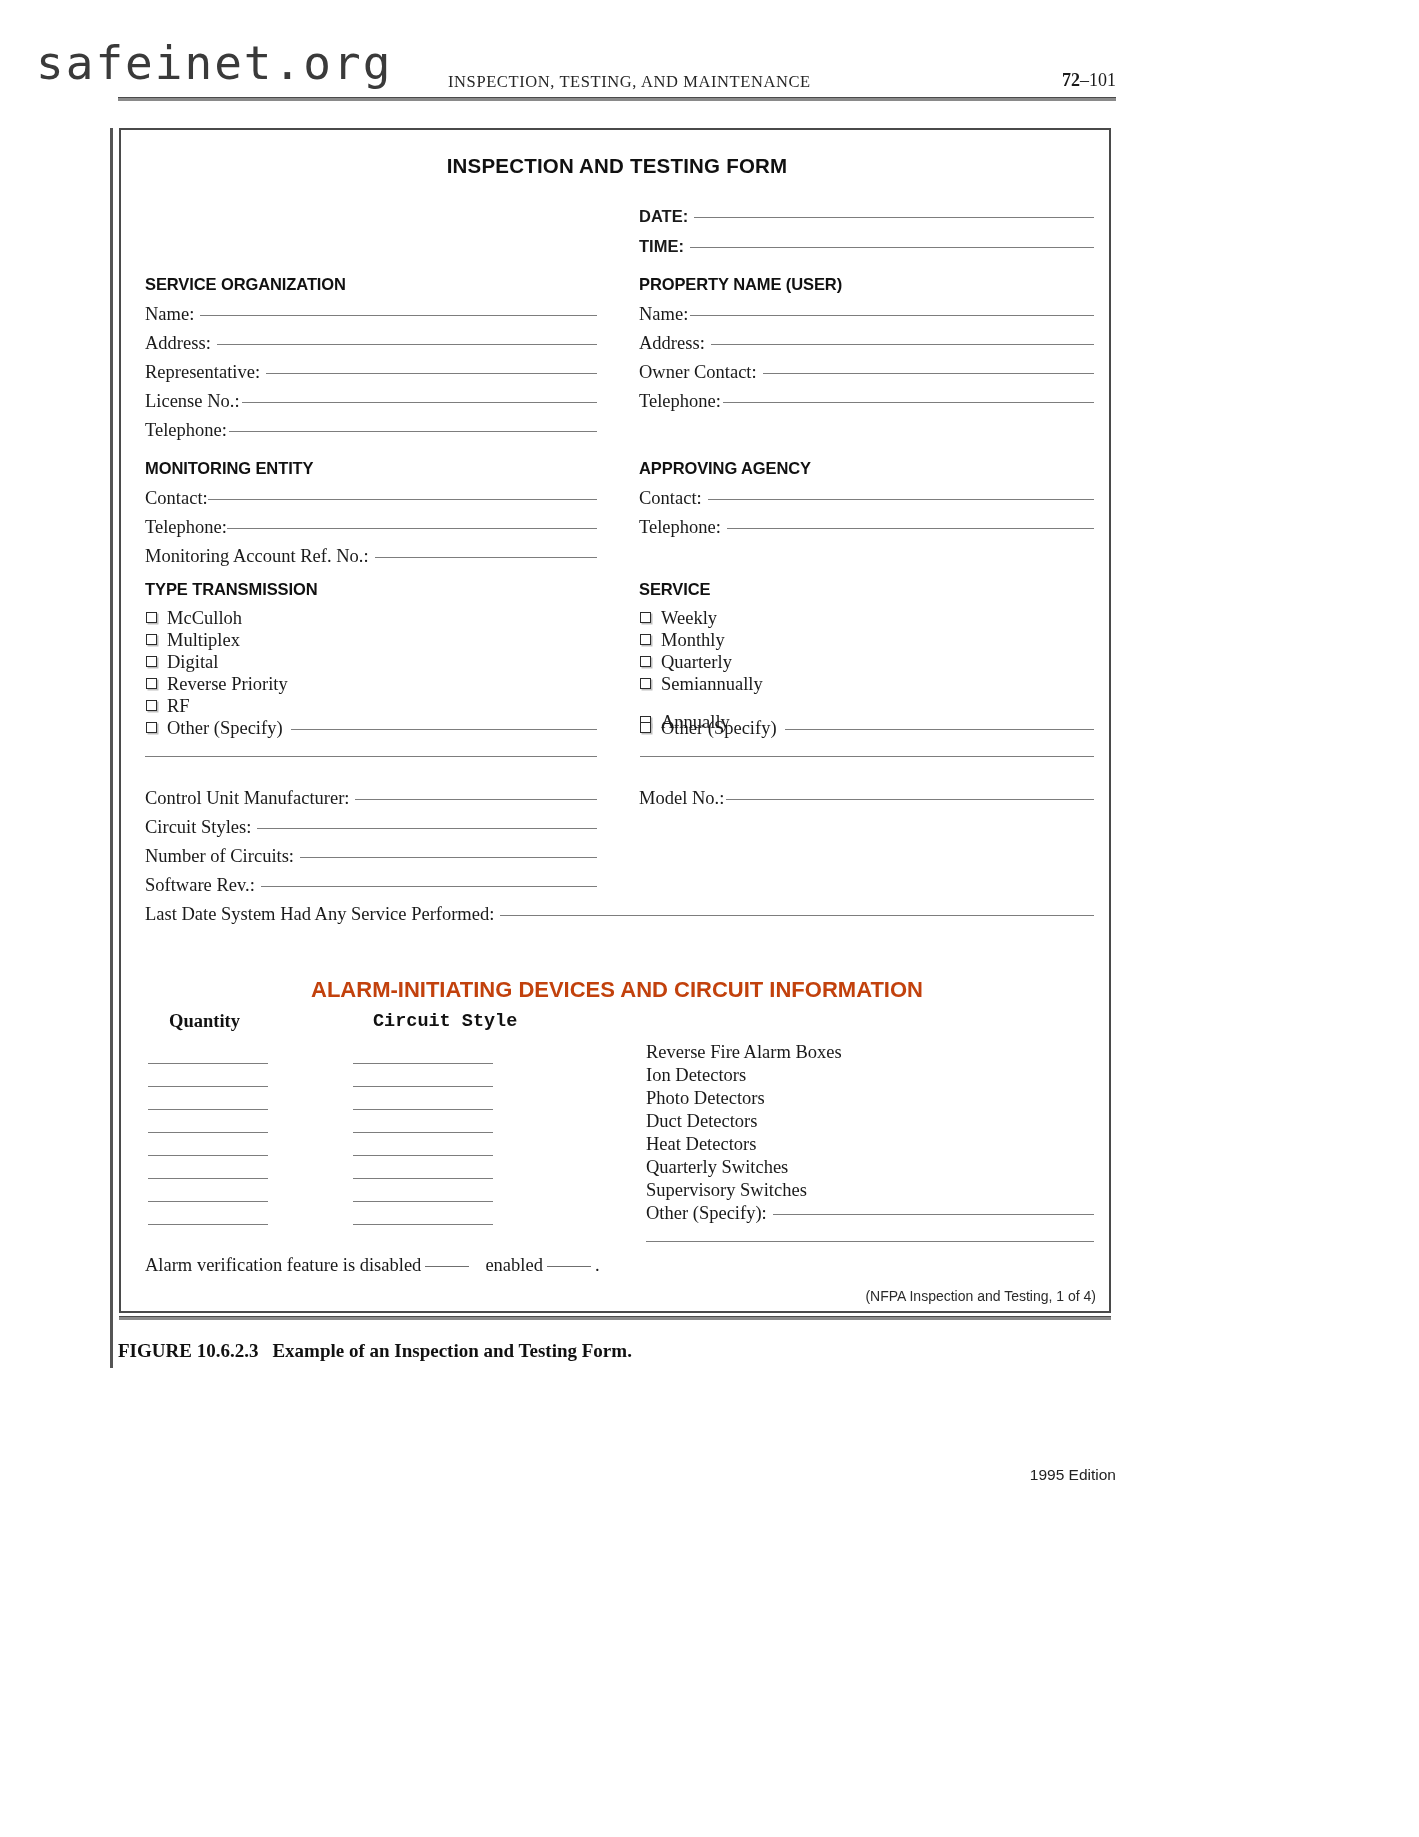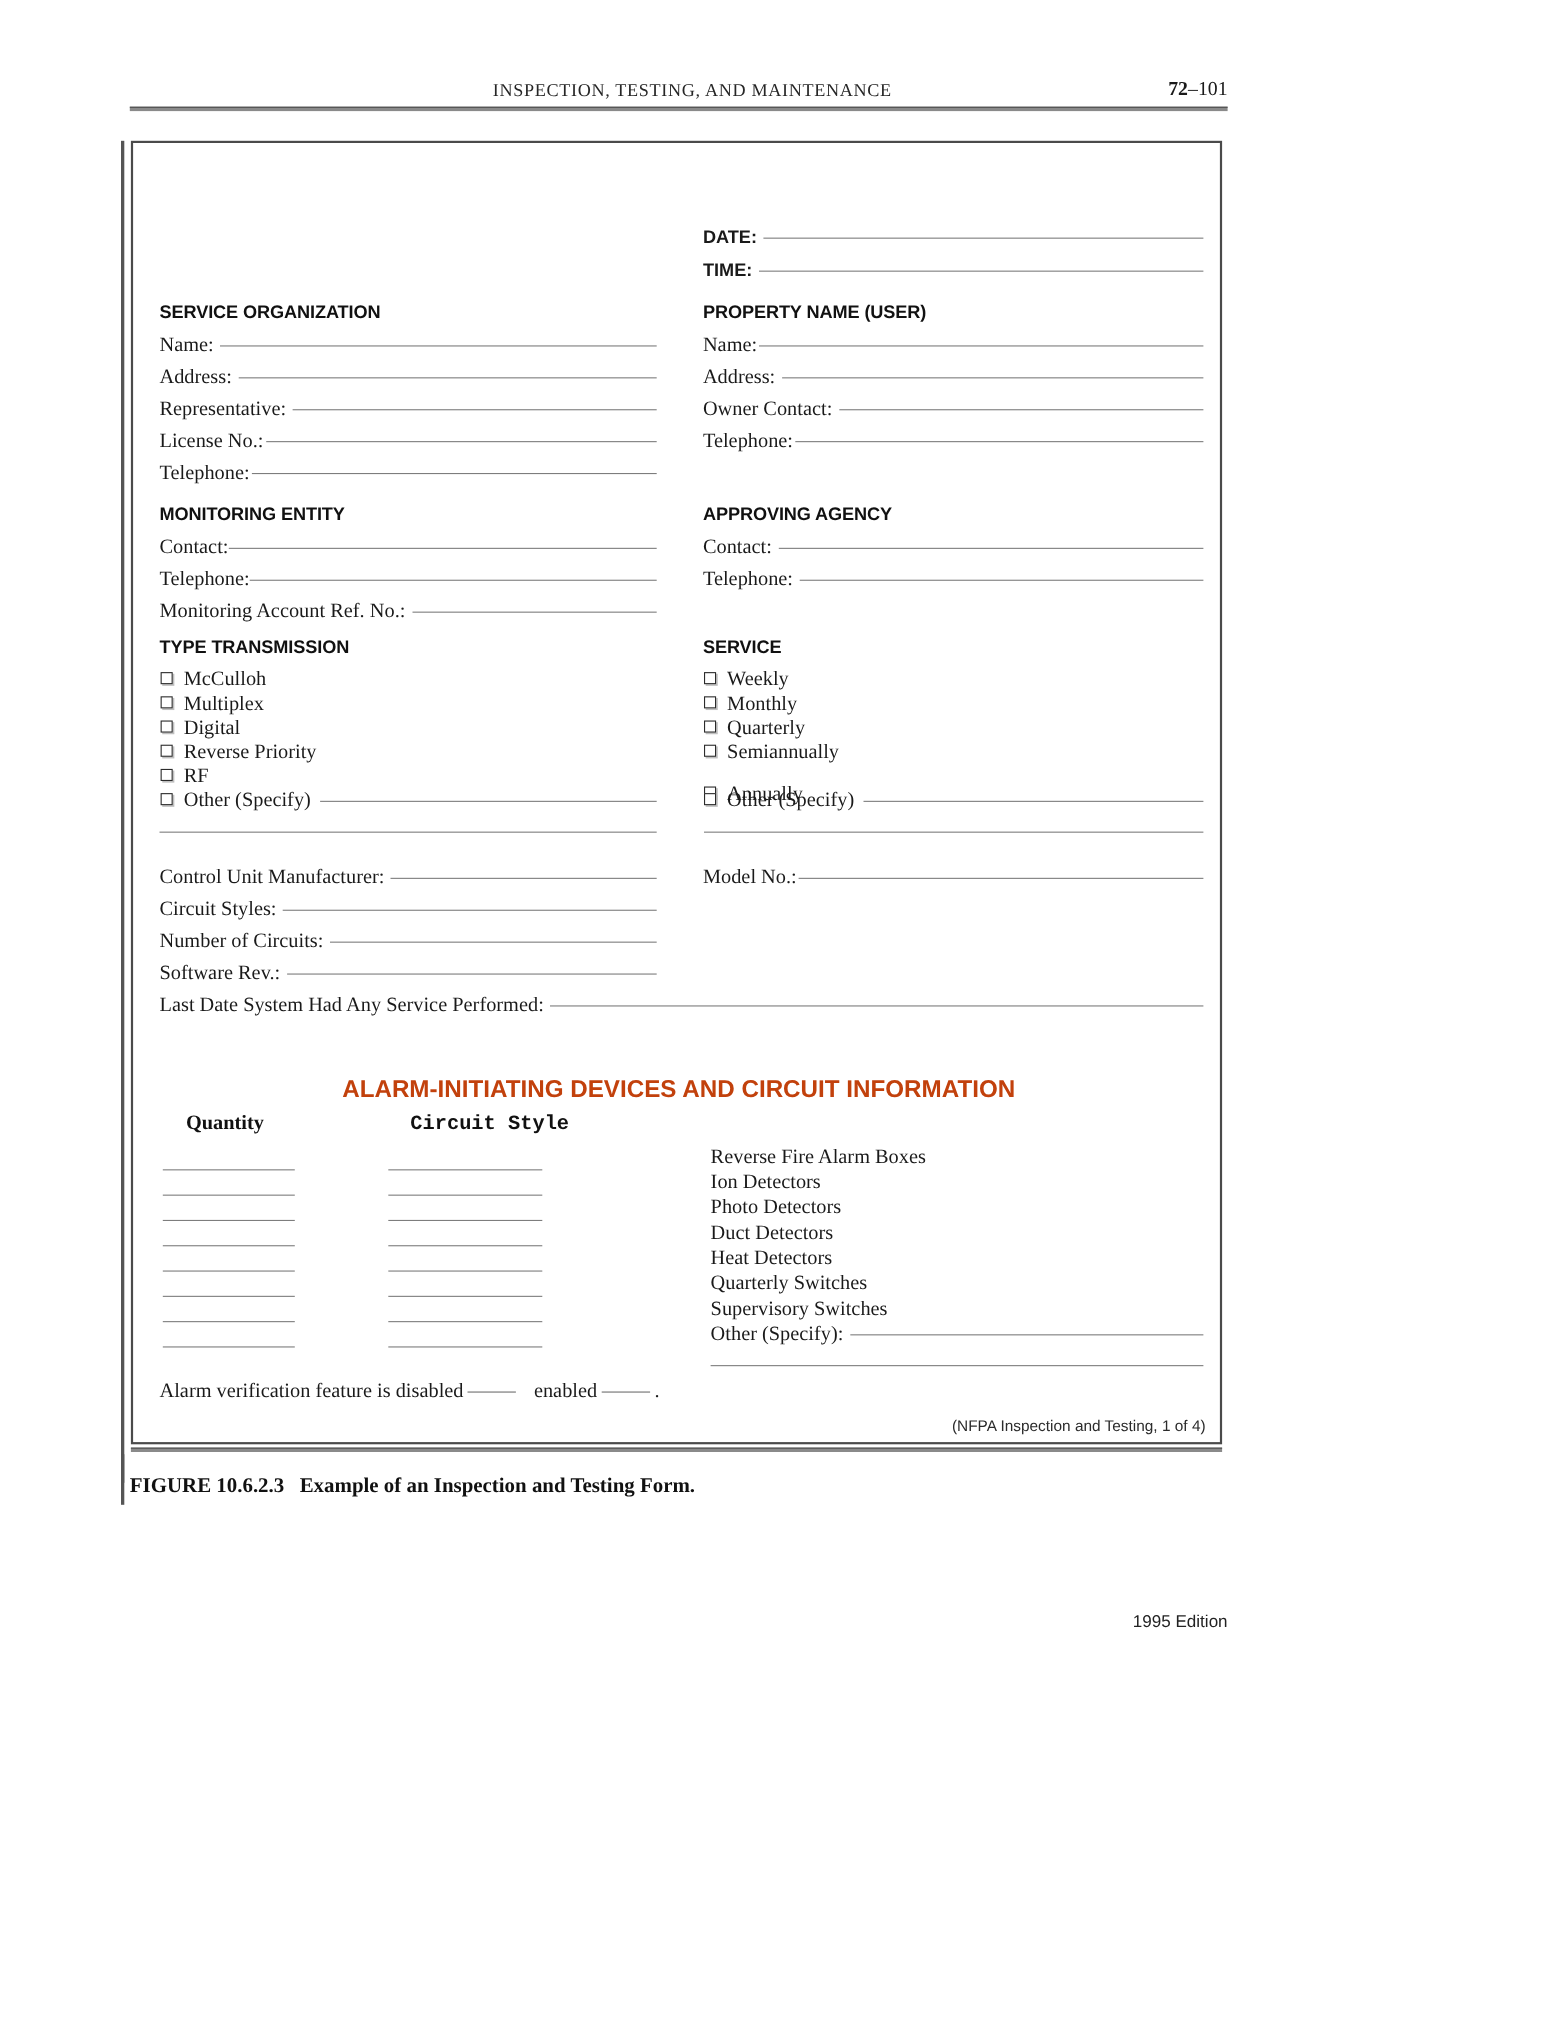--- a/index.html
+++ b/index.html
@@ -284,33 +284,35 @@
     font-family: "Liberation Sans", sans-serif;
     font-size: 15.5px;
     color: #222;
     white-space: nowrap;
   }
 </style>
 </head>
 <body>
 
 <div class="page-header">
+  <div class="watermark">safeinet.org</div>
   <div class="running-head">INSPECTION, TESTING, AND MAINTENANCE</div>
   <div class="folio">
     <span class="num">72</span><span>–</span><span>101</span>
   </div>
   <div class="header-rule"></div>
 </div>
 
 <div class="figure-wrap">
   <div class="left-change-bar"></div>
 
   <div class="form-box">
     <div class="form-inner">
 
+      <div class="form-title">INSPECTION AND TESTING FORM</div>
 
       <div class="field" style="left:518px; top:77px; width:455px;">
         <span class="lbl bold-date">DATE:</span>
         <span class="rule"></span>
       </div>
       <div class="field" style="left:518px; top:107px; width:455px;">
         <span class="lbl bold-date">TIME:</span>
         <span class="rule"></span>
       </div>
 

